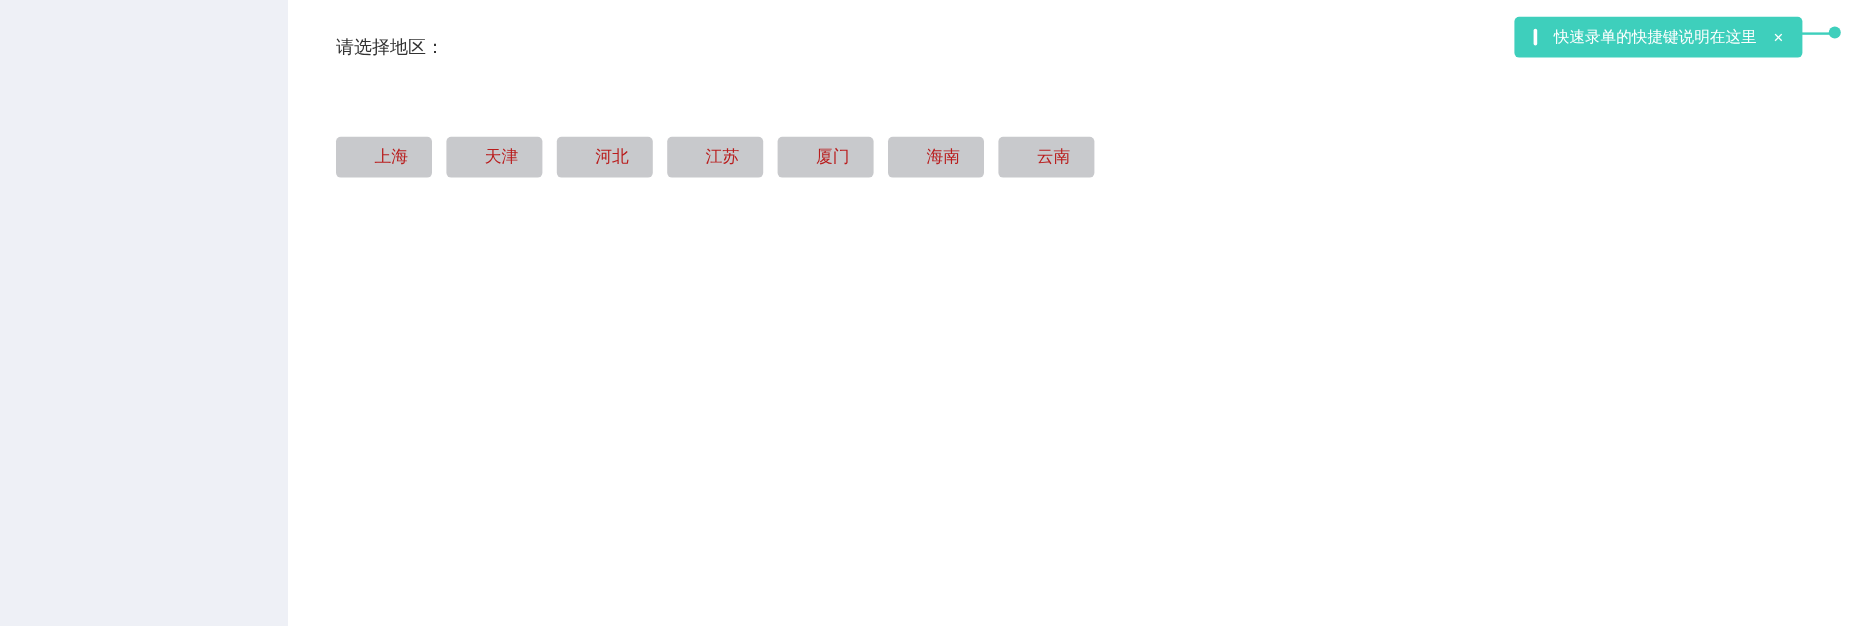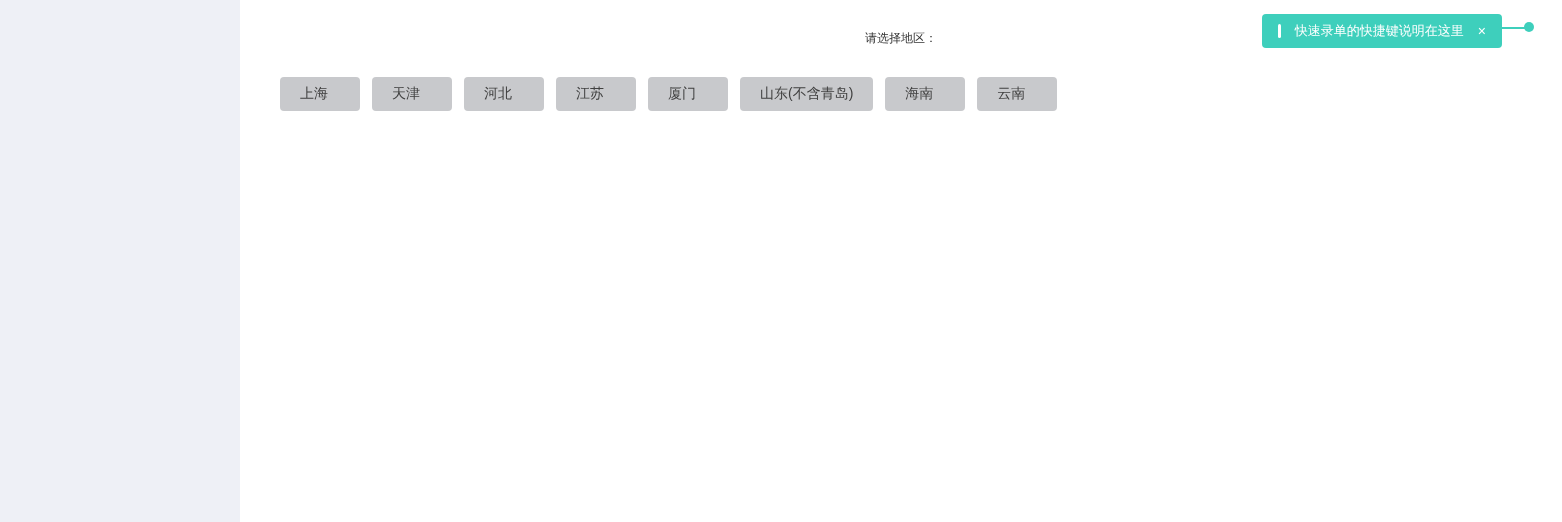--- a/index.html
+++ b/index.html
@@ -30,43 +30,43 @@
       position: absolute;
       left: 240px;
       top: 0;
       right: 0;
       bottom: 0;
       background: #ffffff;
       padding: 30px 40px;
     }
 
     .page-title {
-      font-size: 12px;
+      font-size: 15px;
       color: #333;
-      margin-bottom: 30px;
+      margin-bottom: 40px;
       font-weight: normal;
-      text-align: center;
     }
 
     .region-buttons {
       display: flex;
       flex-wrap: wrap;
       gap: 12px;
     }
 
     .region-btn {
       background: #c8c9cc;
-      color: #404040;
+      color: #b91c1c;
       border: none;
       border-radius: 4px;
       padding: 8px 20px;
       font-size: 14px;
       cursor: pointer;
       min-width: 80px;
-      text-align: left;
+      text-align: right;
+      margin-top: 25px;
     }
 
     
     .tooltip-banner {
       position: absolute;
       top: 14px;
       right: 60px;
       background: #3ecfbc;
       color: #fff;
       padding: 8px 16px;
@@ -122,21 +122,20 @@
 <div class="main-content">
   <div class="page-title">请选择地区：</div>
 
   <div class="region-buttons">
 
   <button class="region-btn">上海</button>
       <button class="region-btn">天津</button>
       <button class="region-btn">河北</button>
       <button class="region-btn">江苏</button>
       <button class="region-btn">厦门</button>
-      <button class="region-btn">山东(不含青岛)</button>
       <button class="region-btn">海南</button>
       <button class="region-btn">云南</button>
     </div>
 </div>
 
 <div class="tooltip-banner">
   <span>快速录单的快捷键说明在这里</span>
   <span class="tooltip-close">×</span>
 </div>
 

